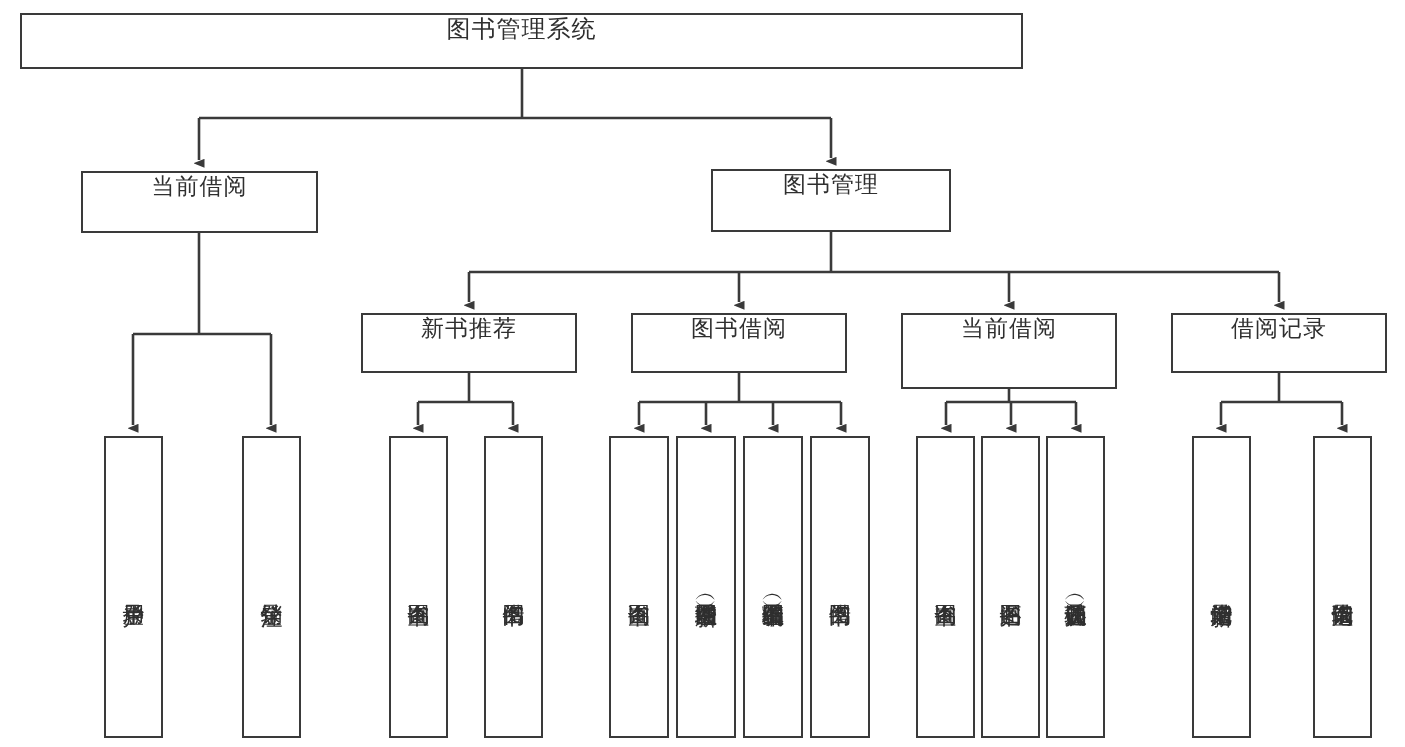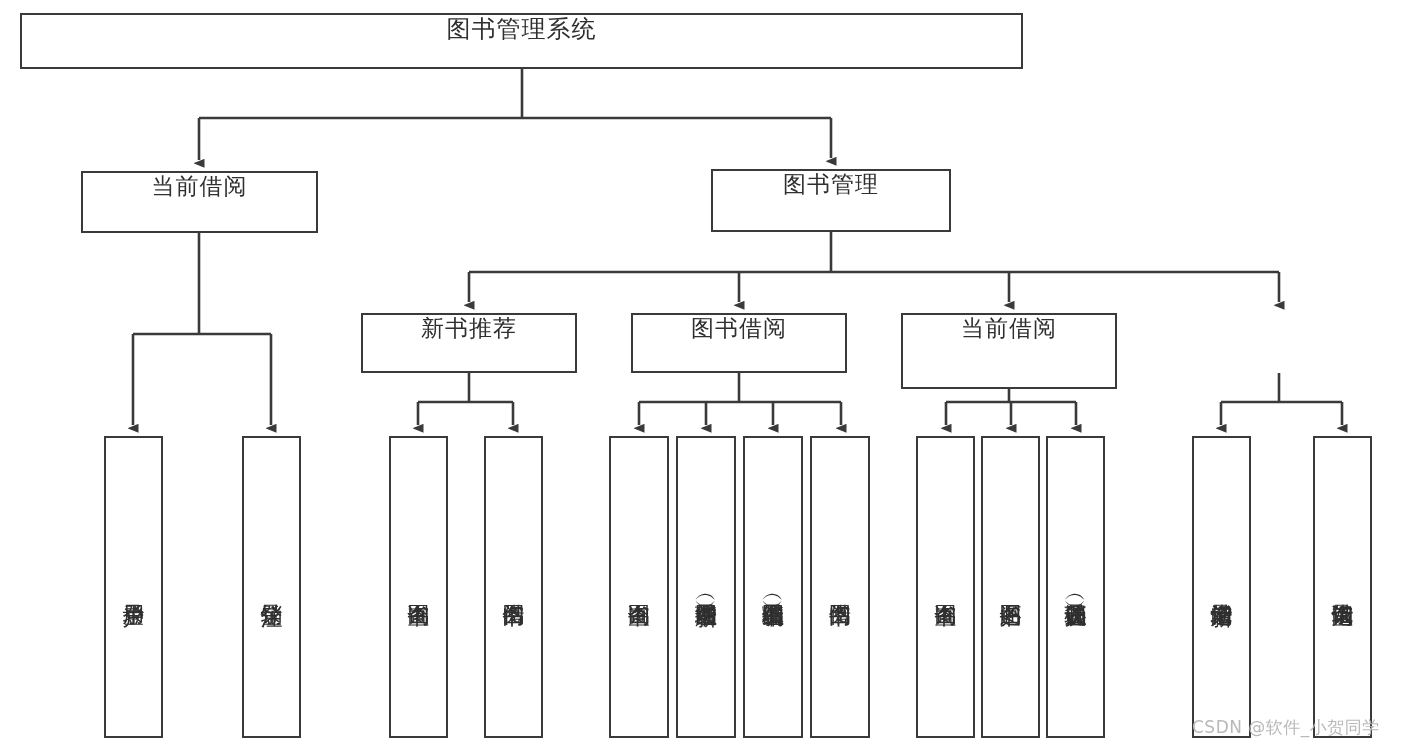--- a/index.html
+++ b/index.html
@@ -90,20 +90,23 @@
 
   <div class="node h-node" style="left:361px;top:313px;width:216px;height:60px;">
     <span class="lbl">新书推荐</span>
   </div>
   <div class="node h-node" style="left:631px;top:313px;width:216px;height:60px;">
     <span class="lbl">图书借阅</span>
   </div>
   <div class="node h-node" style="left:901px;top:313px;width:216px;height:76px;">
     <span class="lbl">当前借阅</span>
   </div>
+  <div class="node h-node" style="left:1171px;top:313px;width:216px;height:60px;">
+    <span class="lbl">借阅记录</span>
+  </div>
 
   <div class="node leaf" style="left:104px;top:436px;width:59px;height:302px;">
     <span class="lbl">用户登录</span>
   </div>
   <div class="node leaf" style="left:242px;top:436px;width:59px;height:302px;">
     <span class="lbl">注销登录</span>
   </div>
 
   <div class="node leaf" style="left:389px;top:436px;width:59px;height:302px;">
     <span class="lbl">查询图书</span>
@@ -135,15 +138,14 @@
     <span class="lbl">确认归还（管理员）</span>
   </div>
 
   <div class="node leaf" style="left:1192px;top:436px;width:59px;height:302px;">
     <span class="lbl">新增借阅记录</span>
   </div>
   <div class="node leaf" style="left:1313px;top:436px;width:59px;height:302px;">
     <span class="lbl">查询借阅记录</span>
   </div>
 
-  <div class="watermark" style="left:1192px;top:716px;">CSDN @软件_小贺同学</div>
 
 </div>
 
 </body></html>

